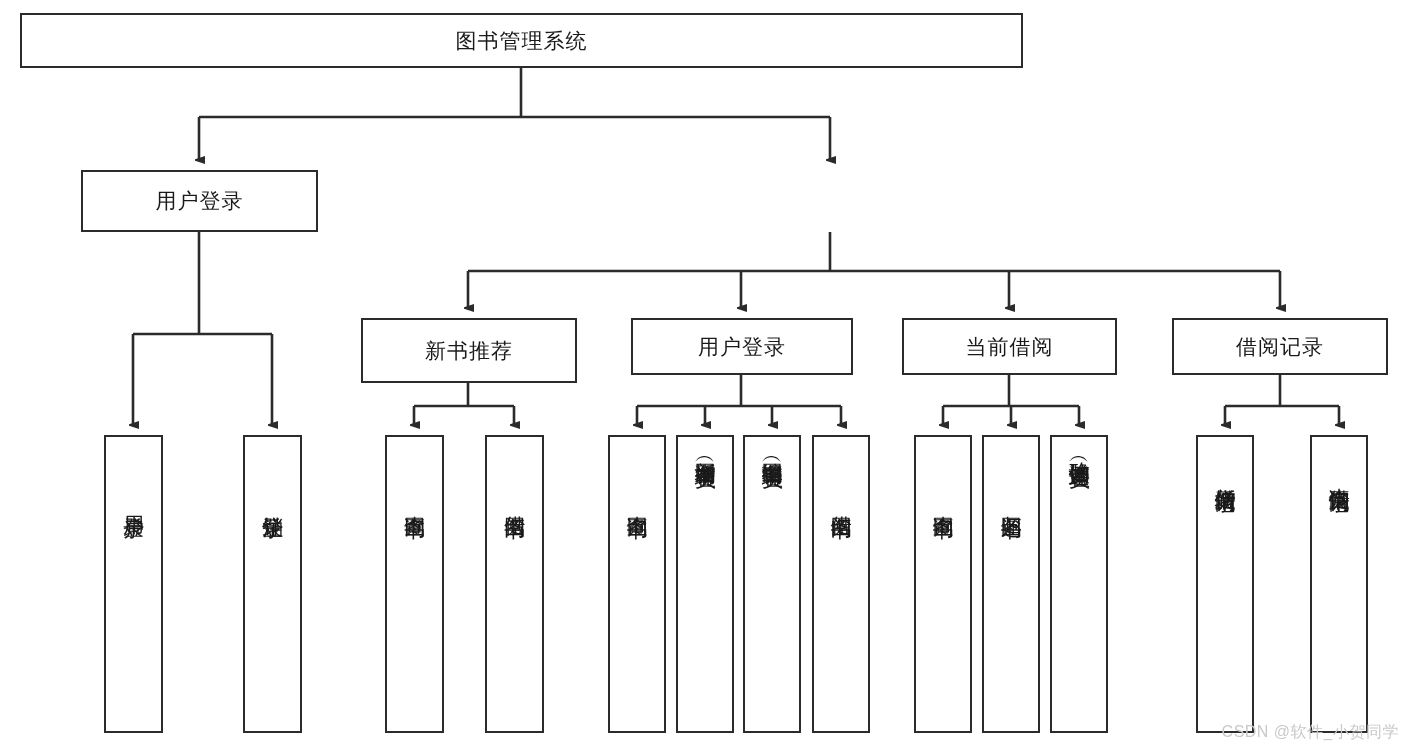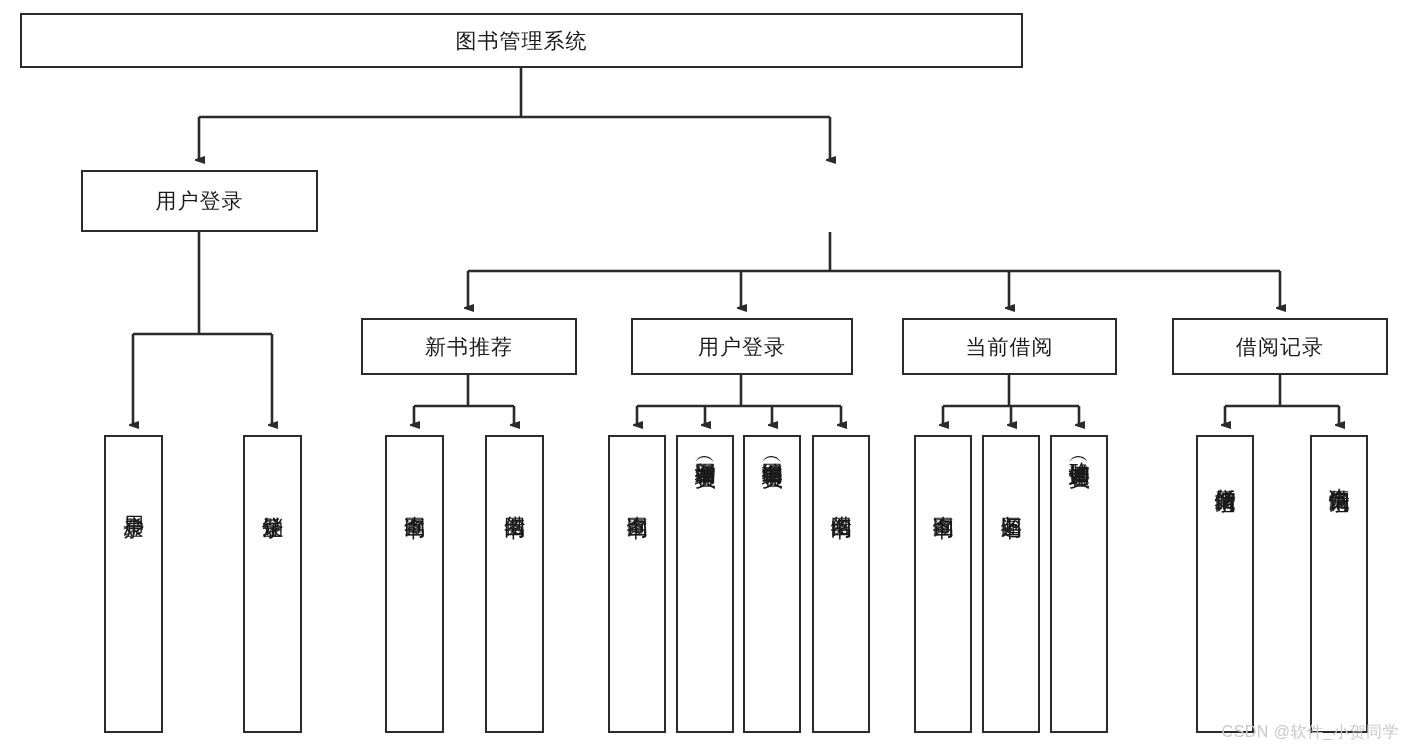--- a/index.html
+++ b/index.html
@@ -74,21 +74,21 @@
   </svg>
 
   <div class="hbox" style="left:20px;top:13px;width:1003px;height:55px;border:2.6px solid #2b2b2b;background:#fff;">
     <span class="htext">图书管理系统</span>
   </div>
 
   <div class="hbox" style="left:81px;top:170px;width:237px;height:62px;border:2.6px solid #2b2b2b;background:#fff;">
     <span class="htext">用户登录</span>
   </div>
 
-  <div class="hbox" style="left:361px;top:318px;width:216px;height:57px;border:2.6px solid #2b2b2b;background:#fff;">
+  <div class="hbox" style="left:361px;top:318px;width:216px;height:65px;border:2.6px solid #2b2b2b;background:#fff;">
     <span class="htext">新书推荐</span>
   </div>
   <div class="hbox" style="left:631px;top:318px;width:222px;height:57px;border:2.6px solid #2b2b2b;background:#fff;">
     <span class="htext">用户登录</span>
   </div>
   <div class="hbox" style="left:902px;top:318px;width:215px;height:57px;border:2.6px solid #2b2b2b;background:#fff;">
     <span class="htext">当前借阅</span>
   </div>
   <div class="hbox" style="left:1172px;top:318px;width:216px;height:57px;border:2.6px solid #2b2b2b;background:#fff;">
     <span class="htext">借阅记录</span>

